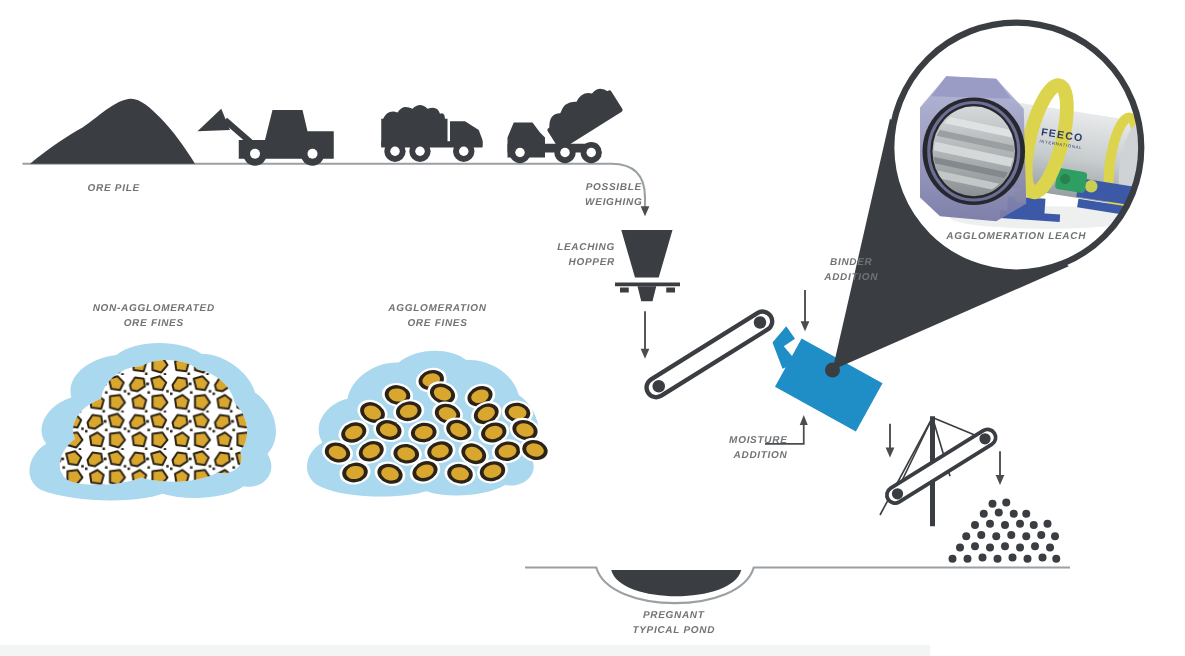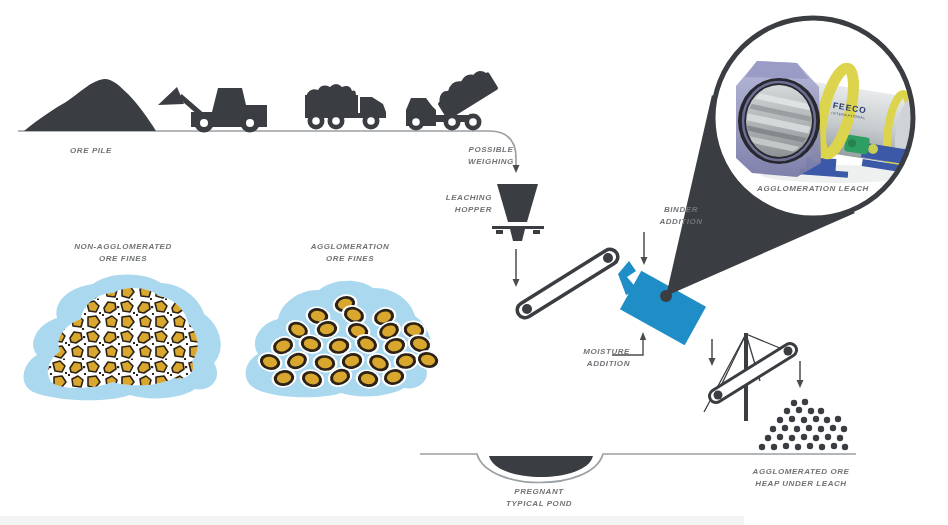--- a/index.html
+++ b/index.html
@@ -360,17 +360,15 @@
 ADDITION</div>
   <div class="lbl right" style="right:318px;top:346px">MOISTURE
 ADDITION</div>
   <div class="lbl" style="left:123px;top:241px">NON-AGGLOMERATED
 ORE FINES</div>
   <div class="lbl" style="left:350px;top:241px">AGGLOMERATION
 ORE FINES</div>
   <div class="lbl" style="left:813px;top:183px">AGGLOMERATION LEACH</div>
   <div class="lbl" style="left:539px;top:486px">PREGNANT
 TYPICAL POND</div>
-  <div class="lbl" style="left:801px;top:466px">AGGLOMERATED ORE
-HEAP UNDER LEACH</div>
 
   <div class="strip"></div>
 </div>
 
 </body></html>

